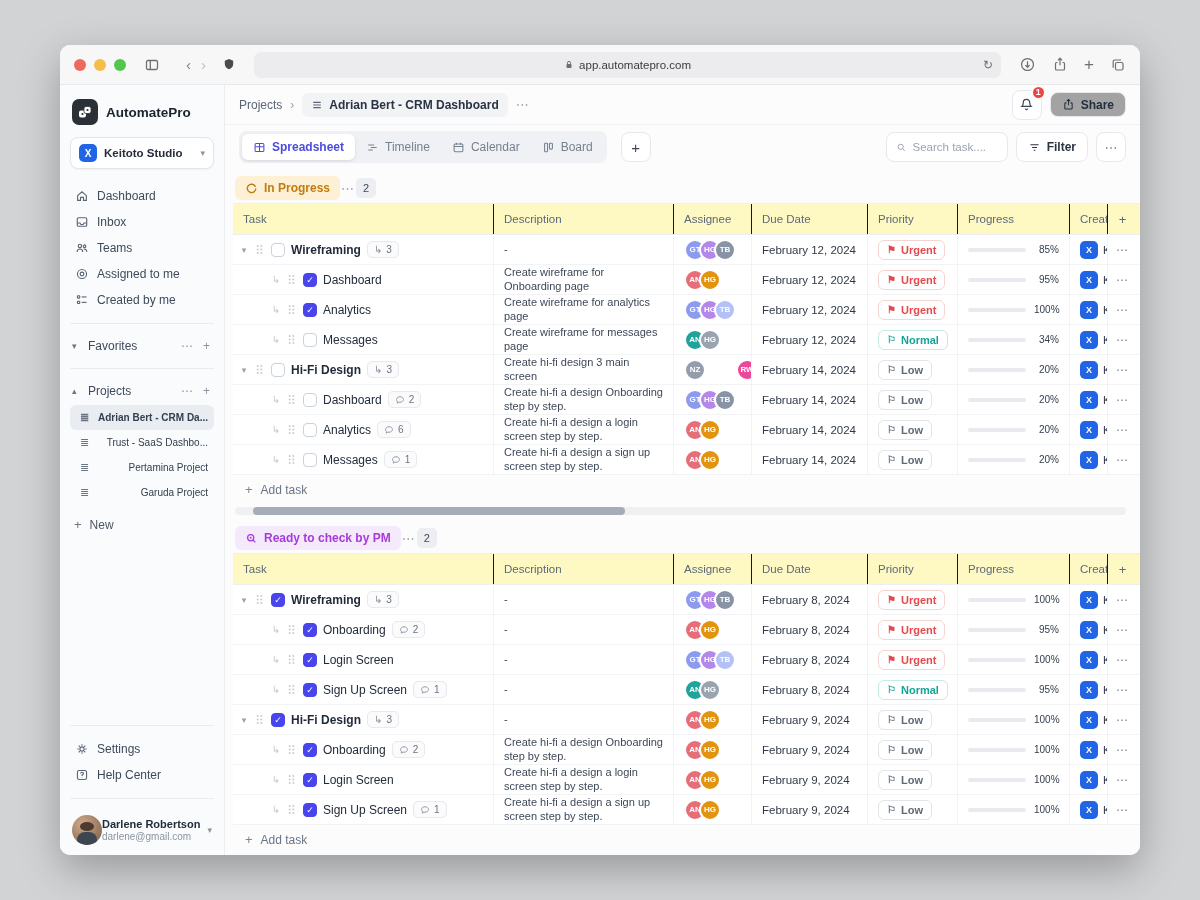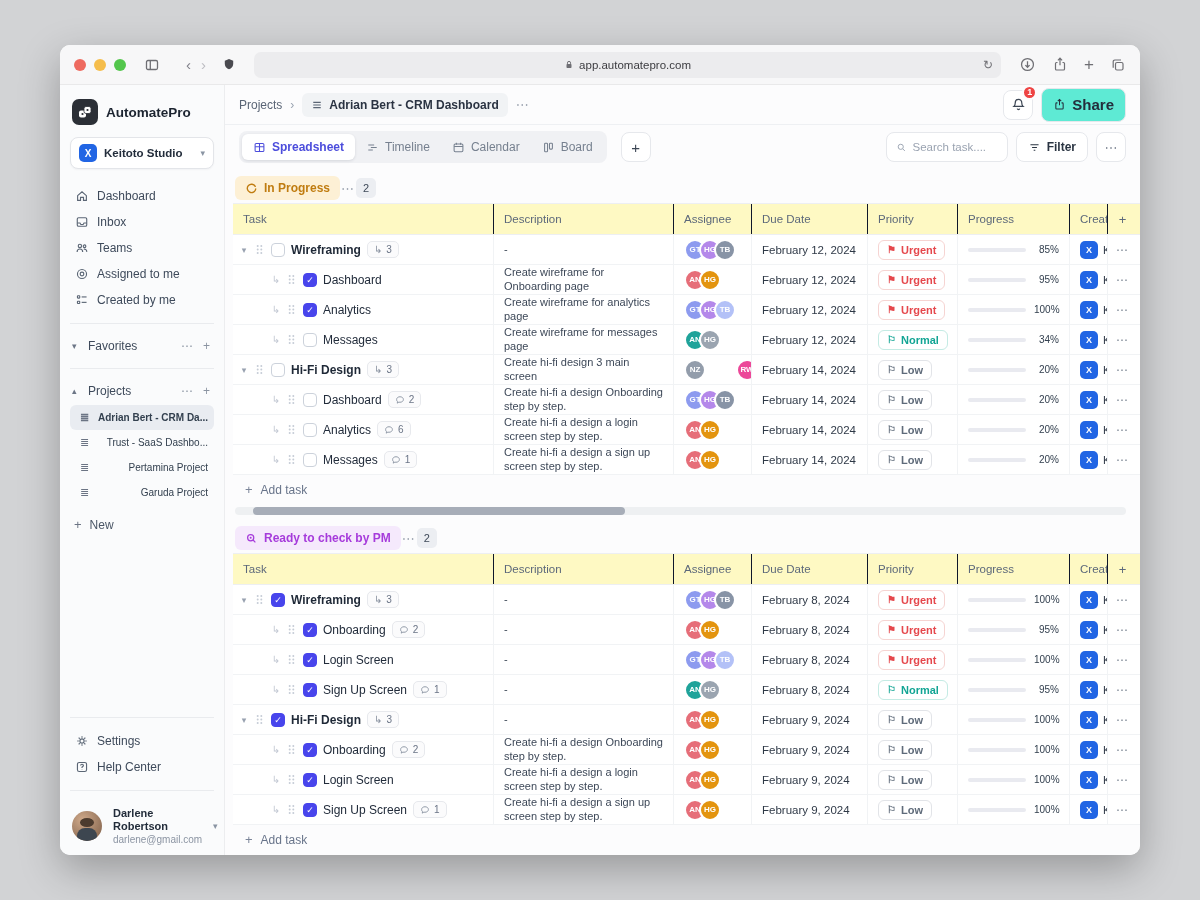--- a/index.html
+++ b/index.html
@@ -50,21 +50,21 @@
   .group-head .gchev { font-size:9px; color:#6c7686; width:10px; }
   .group-head .glabel { flex:1; }
   .group-head .gmore, .group-head .gplus { color:#8b94a2; font-size:12px; cursor:pointer; padding:0 2px;}
   .proj-list { display:flex; flex-direction:column; margin-top:2px; }
   .proj-item { height:25px; display:flex; align-items:center; gap:7px; padding:0 6px 0 10px; border-radius:6px;
     font-size:11.5px; color:#3e4a5b; white-space:nowrap; overflow:hidden; cursor:pointer; }
   .proj-item.active { background:#e9ecf1; color:#232d3b; font-weight:bold; }
   .proj-item .picon { color:#6b7484; font-size:11px; }
   .new-row { margin-top:12px; display:flex; align-items:center; gap:8px; font-size:12px; color:#4a5666; padding:0 4px; cursor:pointer;}
   .sb-spacer { flex:1; }
-  .profile { display:flex; align-items:center; gap:11px; padding:6px 2px 0; }
+  .profile { display:flex; align-items:center; gap:0; padding:6px 2px 0; }
   .pavatar { width:30px; height:30px; border-radius:50%; background:radial-gradient(circle at 35% 30%, #cfa98a, #7a5b45);
     position:relative; overflow:hidden; flex:0 0 30px;}
   .pavatar:after { content:""; position:absolute; left:8px; top:7px; width:14px; height:9px; border-radius:50%; background:#4c3b2e;}
   .pavatar:before { content:""; position:absolute; left:5px; top:17px; width:20px; height:14px; border-radius:8px 8px 0 0; background:#3d4650;}
   .pname { font-size:11px; font-weight:bold; color:#222c3a; line-height:1.25; }
   .pemail { font-size:10px; color:#8b94a2; }
   .pchev { margin-left:auto; color:#8a94a3; font-size:9px; }
 
   
   .main-header { height:40px; flex:0 0 40px; border-bottom:1px solid #eef0f3; display:flex; align-items:center;
@@ -73,22 +73,22 @@
   .crumb-sep { font-size:12px; color:#9aa3b1; }
   .crumb-pill { height:24px; background:#f1f3f5; border-radius:6px; display:flex; align-items:center; gap:6px;
     padding:0 9px; font-size:12px; font-weight:bold; color:#2a3342; cursor:pointer;}
   .crumb-pill .cicon2 { color:#5b6675; display:flex;}
   .crumb-more { color:#8b94a2; font-size:13px; letter-spacing:1px; cursor:pointer;}
   .mh-right { margin-left:auto; display:flex; gap:8px; align-items:center; }
   .bell-btn { width:30px; height:30px; background:#fff; border:1px solid #e6e8ec; border-radius:8px;
     display:flex; align-items:center; justify-content:center; position:relative; cursor:pointer; }
   .bell-badge { position:absolute; top:-6px; right:-5px; min-width:15px; height:15px; border-radius:8px; background:#ee4444;
     color:#fff; font-size:9px; font-weight:bold; display:flex; align-items:center; justify-content:center; border:2px solid #fcfcfd;}
-  .share-btn { height:34px; background:#5eead4; border:1px solid #e6e8ec; border-radius:8px; display:flex; align-items:center;
-    gap:6px; padding:0 11px; font-size:15px; font-weight:bold; color:#242e3c; cursor:pointer; }
+  .share-btn { height:25px; background:#a3a3a3; border:1px solid #e6e8ec; border-radius:8px; display:flex; align-items:center;
+    gap:6px; padding:0 11px; font-size:12px; font-weight:bold; color:#242e3c; cursor:pointer; }
 
   
   .toolbar { height:44px; flex:0 0 44px; display:flex; align-items:center; padding:0 14px; gap:8px; }
   .tabs { background:#f0f1f4; border-radius:8px; padding:3px; display:flex; align-items:center; }
   .tab { height:26px; display:flex; align-items:center; gap:6px; padding:0 11px; border-radius:6px;
     font-size:12px; color:#76808f; cursor:pointer; }
   .tab .ticon { display:flex; }
   .tab.active { background:#fff; color:#4c4ddc; font-weight:bold; box-shadow:0 1px 3px rgba(25,35,60,.12); }
   .tab-add { width:30px; height:30px; margin-left:6px; background:#fff; border:1px solid #e6e8ec; border-radius:8px;
     display:flex; align-items:center; justify-content:center; font-size:15px; color:#3c4654; cursor:pointer;}

